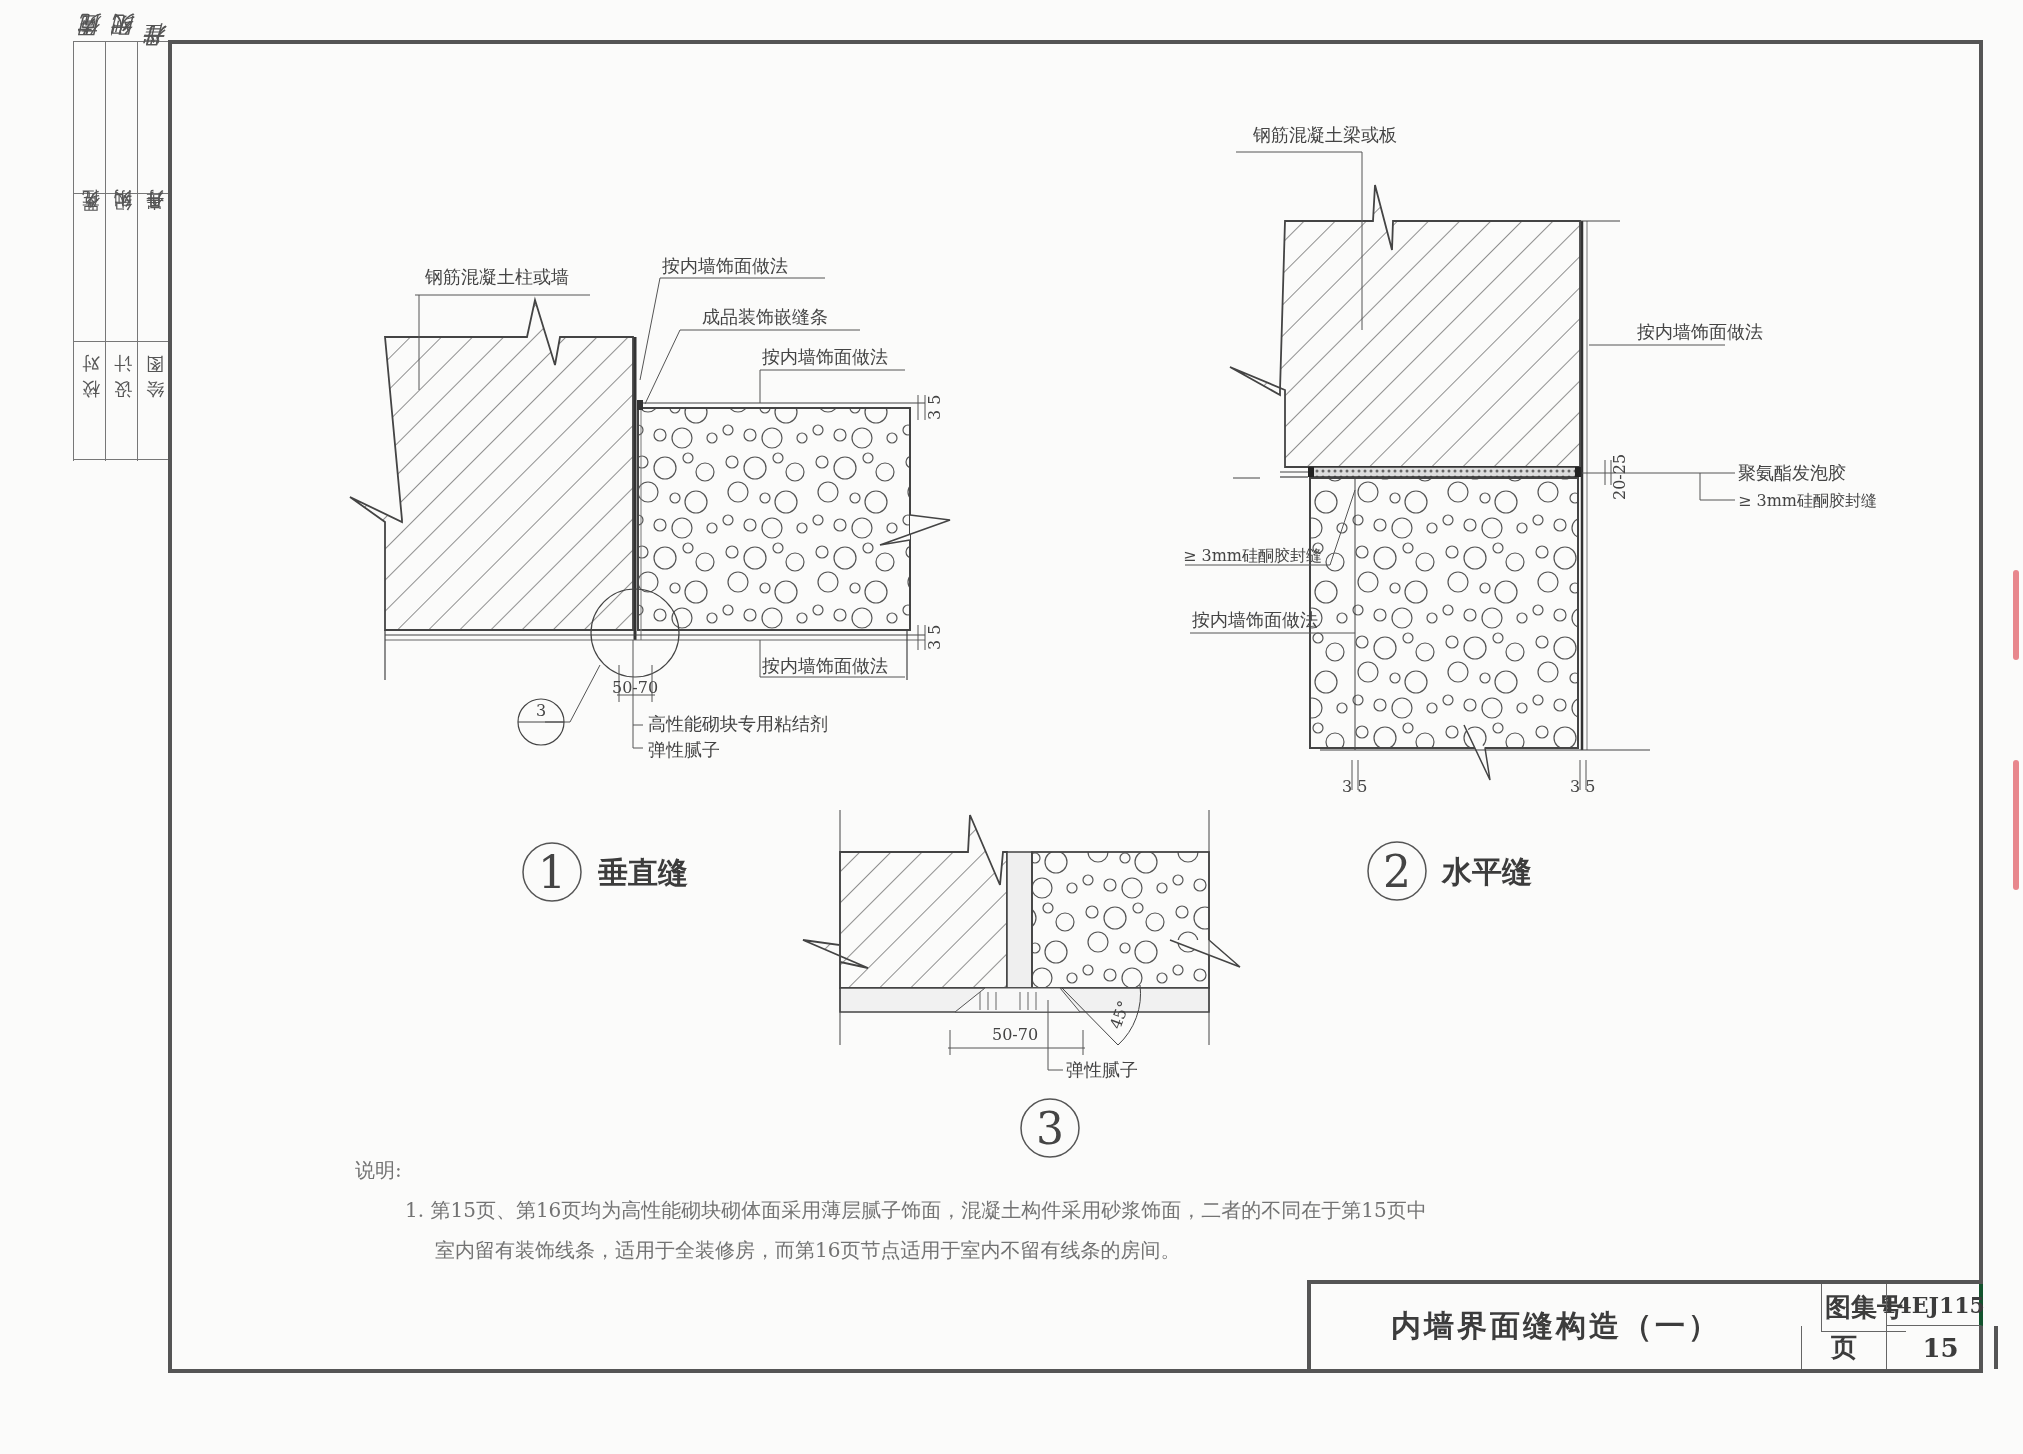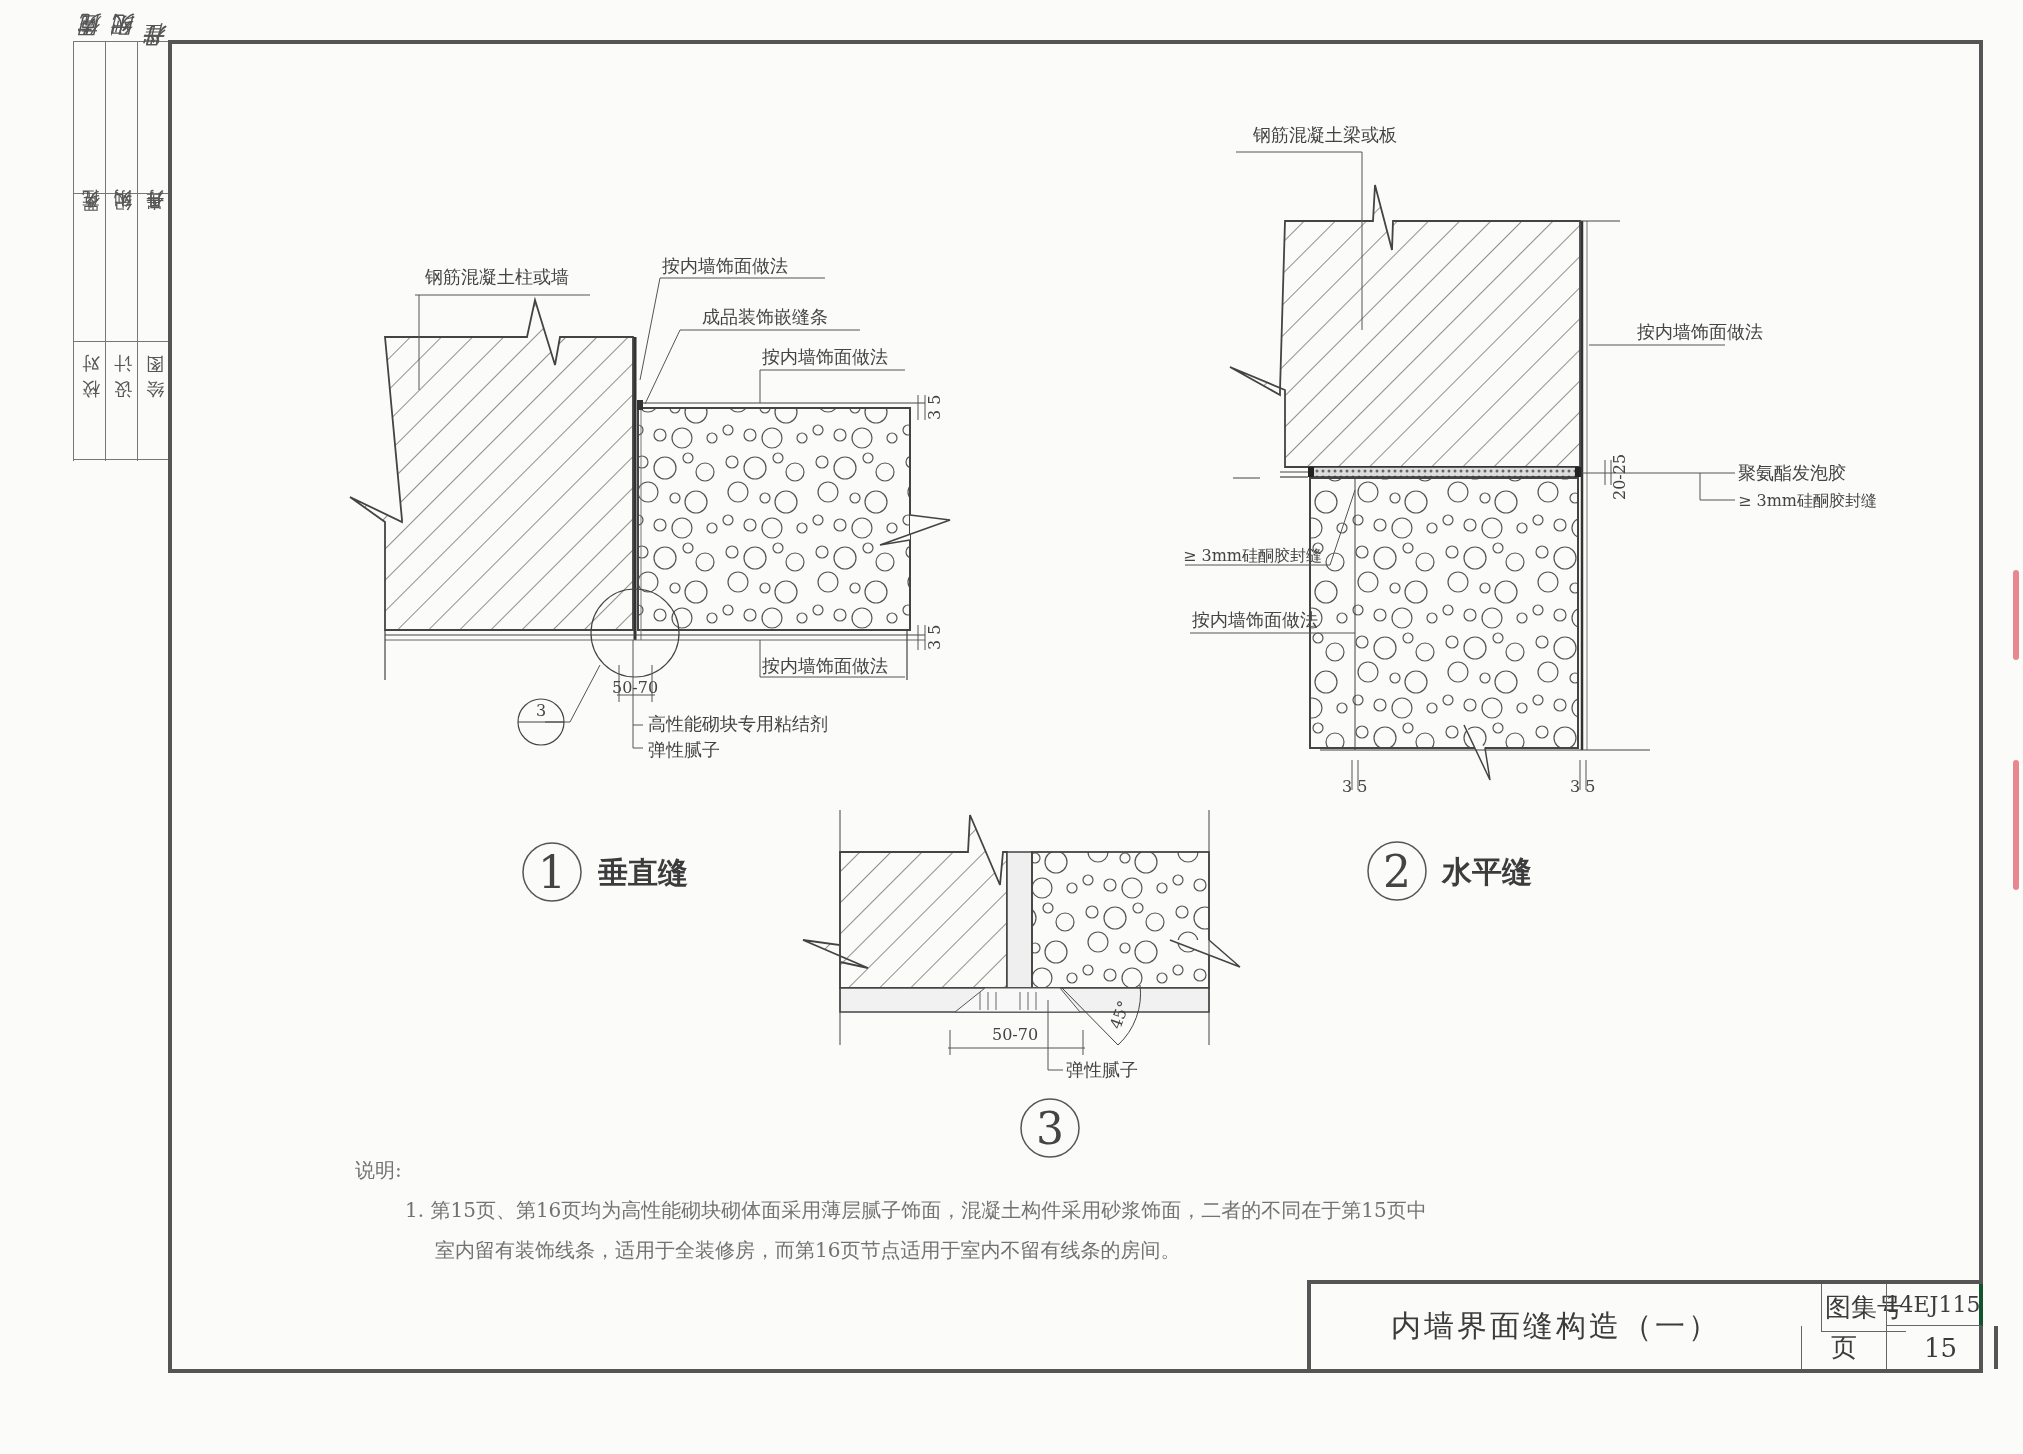--- a/index.html
+++ b/index.html
@@ -17,21 +17,21 @@
          writing-mode:vertical-rl; transform:rotate(180deg); font-style:italic; }
   svg text { font-family:"DejaVu Serif", "Liberation Serif", serif; }
   .lbl { font-size:18px; fill:#444; }
   .lbl-s { font-size:16px; fill:#444; }
   .title-big { font-size:30px; fill:#3c3c3c; font-family:"DejaVu Sans", sans-serif; font-weight:bold; }
   .circ-num { font-size:44px; fill:#444; }
   .notes { position:absolute; left:355px; top:1150px; font-size:20px; color:#737373; line-height:40px; }
   .notes .head { }
   .notes .item { padding-left:80px; text-indent:-30px; width:1000px; }
   .tblock { position:absolute; left:1307px; top:1280px; width:676px; height:93px;
-            border:4px solid #555; box-sizing:border-box; border-right:none; }
+            border:4px solid #555; box-sizing:border-box; border-right:none;font-weight:bold; }
   .tb-title { position:absolute; left:0; top:0; width:490px; height:85px; display:flex; align-items:center; justify-content:center;
               font-size:30px; color:#3c3c3c; letter-spacing:3px; }
   .tb-cell { position:absolute; border-left:1.5px solid #666; box-sizing:border-box; display:flex; align-items:center; justify-content:center; font-size:26px; color:#3c3c3c; }
   .red-mark { position:absolute; right:4px; width:6px; background:#e46a72; opacity:0.8; border-radius:3px; }
 </style>
 </head>
 <body>
 
 <div class="sheet">
 

